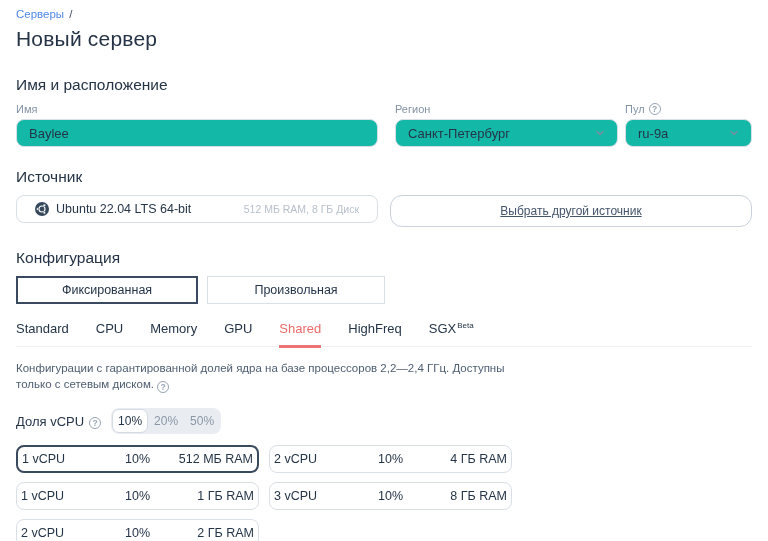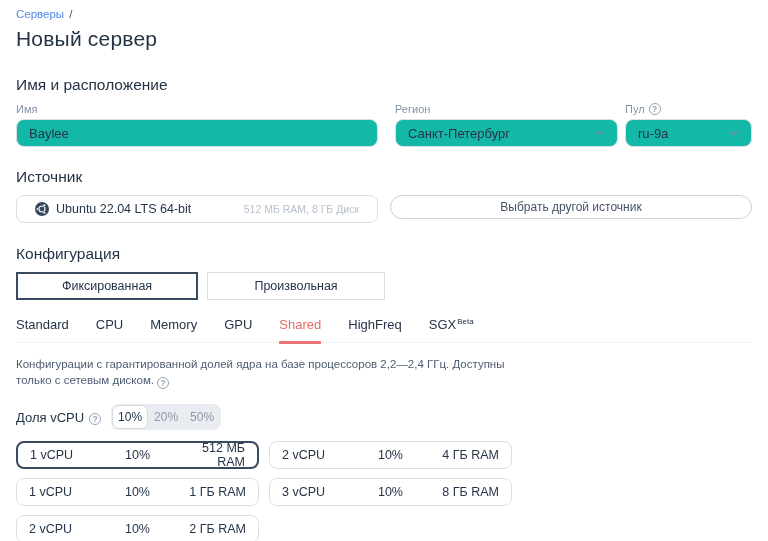--- a/index.html
+++ b/index.html
@@ -49,23 +49,24 @@
   .sec-source .section-title { margin-top: 21px; }
   .source-row { margin-top: 9px; display: flex; justify-content: space-between; }
   .source-card {
     width: 362px; height: 28px; border: 1px solid #d9dfe7; border-radius: 8px;
     display: flex; align-items: center; padding: 0 18px; gap: 7px; cursor: pointer;
   }
   .source-name { font-size: 12.5px; color: #253549; }
   .source-specs { margin-left: auto; font-size: 10.5px; color: #b7c0cc; }
   .os-icon { width: 14px; height: 14px; flex: none; }
   .btn-outline {
-    width: 362px; height: 24px; border: 1px solid #c8d1dc; border-radius: 12px;
+    width: 362px; height: 32px; border: 1px solid #c8d1dc; border-radius: 12px;
     background: #fff; font-size: 12px; color: #44546a; cursor: pointer;
     font-family: "Liberation Sans", sans-serif;
+    text-decoration: underline;
   }
 
   
   .sec-config .section-title { margin-top: 22px; }
   .mode-row { margin-top: 9px; display: flex; gap: 9px; }
   .mode-btn {
     height: 28px; border-radius: 0; background: #fff; cursor: pointer;
     font-size: 12.5px; color: #253549; font-family: "Liberation Sans", sans-serif;
   }
   .mode-btn.selected { width: 182px; border: 2px solid #3a4a5e; font-weight: 500; }
@@ -95,21 +96,21 @@
   .segment.selected {
     background: #fff; border: 1px solid #d5dbe3; color: #253549;
   }
 
   .flavor-grid {
     margin-top: 11px; display: grid;
     grid-template-columns: 243px 243px; column-gap: 10px; row-gap: 9px;
   }
   .flavor-card {
     height: 28px; border: 1px solid #d9dfe7; border-radius: 8px;
-    display: flex; align-items: center; padding: 0 12px; cursor: pointer;
+    display: flex; align-items: center; padding: 0 4px; cursor: pointer;
     font-size: 12.5px; color: #253549;
   }
   .flavor-card.selected { border: 2px solid #3a4a5e; }
   .flavor-card span { flex: 1; }
   .fl-share { text-align: center; }
   .fl-ram { text-align: right; }
 </style>
 </head>
 <body>
 

